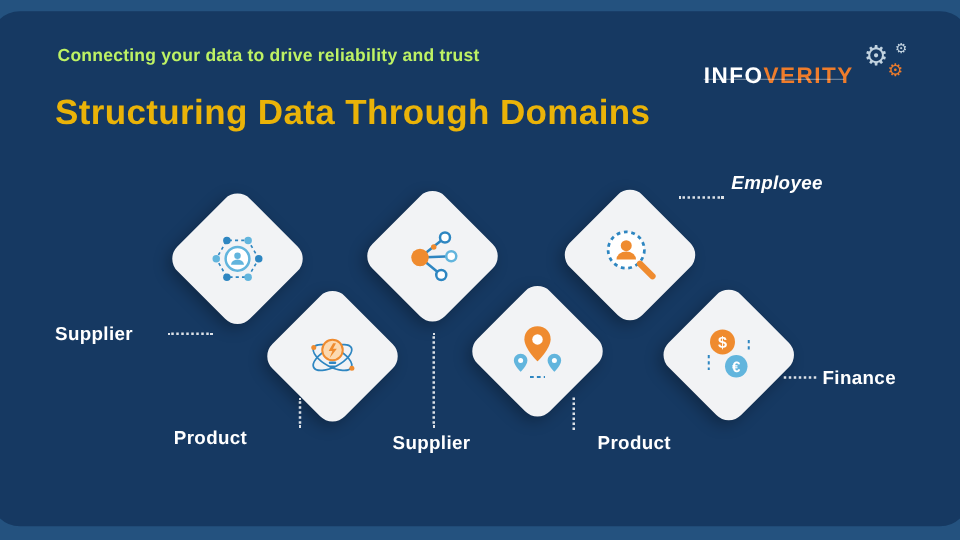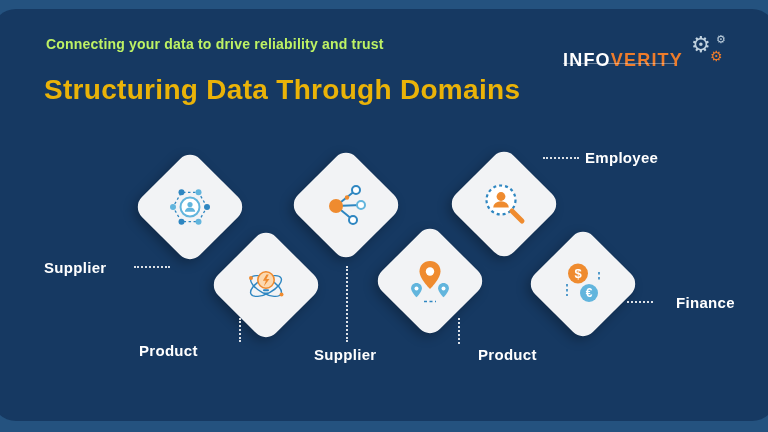--- a/index.html
+++ b/index.html
@@ -111,28 +111,28 @@
 
   <div class="domain" style="left:446px;top:146px;">
     <div class="diamond"></div>
     <svg class="icon" viewBox="0 0 52 52">
       <circle cx="23" cy="22" r="14.5" fill="#ffffff" stroke="#2e86c1" stroke-width="2.2" stroke-dasharray="3 3"></circle>
       <circle cx="23" cy="18.5" r="4.4" fill="#ef8b2f"></circle>
       <path d="M15.2,29.6 a7.8,6.4 0 0 1 15.6,0 z" fill="#ef8b2f"></path>
       <path d="M34,33 L44,43" stroke="#ef8b2f" stroke-width="5" stroke-linecap="round"></path>
     </svg>
   </div>
-  <div class="label" style="left:585px;top:149px;">Employee</div>
+  <div class="label" style="left:585px;top:138px;font-style:italic;">Employee</div>
   <div class="dot-h" style="left:543px;top:157px;width:36px;"></div>
 
   <div class="domain" style="left:525px;top:226px;">
     <div class="diamond"></div>
     <svg class="icon" viewBox="0 0 52 52">
       <path d="M10,26 v12 M42,14 v8" fill="none" stroke="#2e86c1" stroke-width="1.6" stroke-dasharray="2.5 2.5"></path>
       <circle cx="21" cy="15.5" r="10" fill="#ef8b2f"></circle>
       <text x="21" y="20" text-anchor="middle" font-size="13" font-weight="bold" fill="#ffffff" font-family="Liberation Sans, sans-serif">$</text>
       <circle cx="32" cy="35" r="9" fill="#62b5dd"></circle>
       <text x="32" y="39.4" text-anchor="middle" font-size="12" font-weight="bold" fill="#ffffff" font-family="Liberation Sans, sans-serif">€</text>
     </svg>
   </div>
-  <div class="label" style="left:676px;top:294px;">Finance</div>
+  <div class="label" style="left:658px;top:294px;">Finance</div>
   <div class="dot-h" style="left:627px;top:301px;width:26px;"></div>
 </div>
 
 </body></html>

